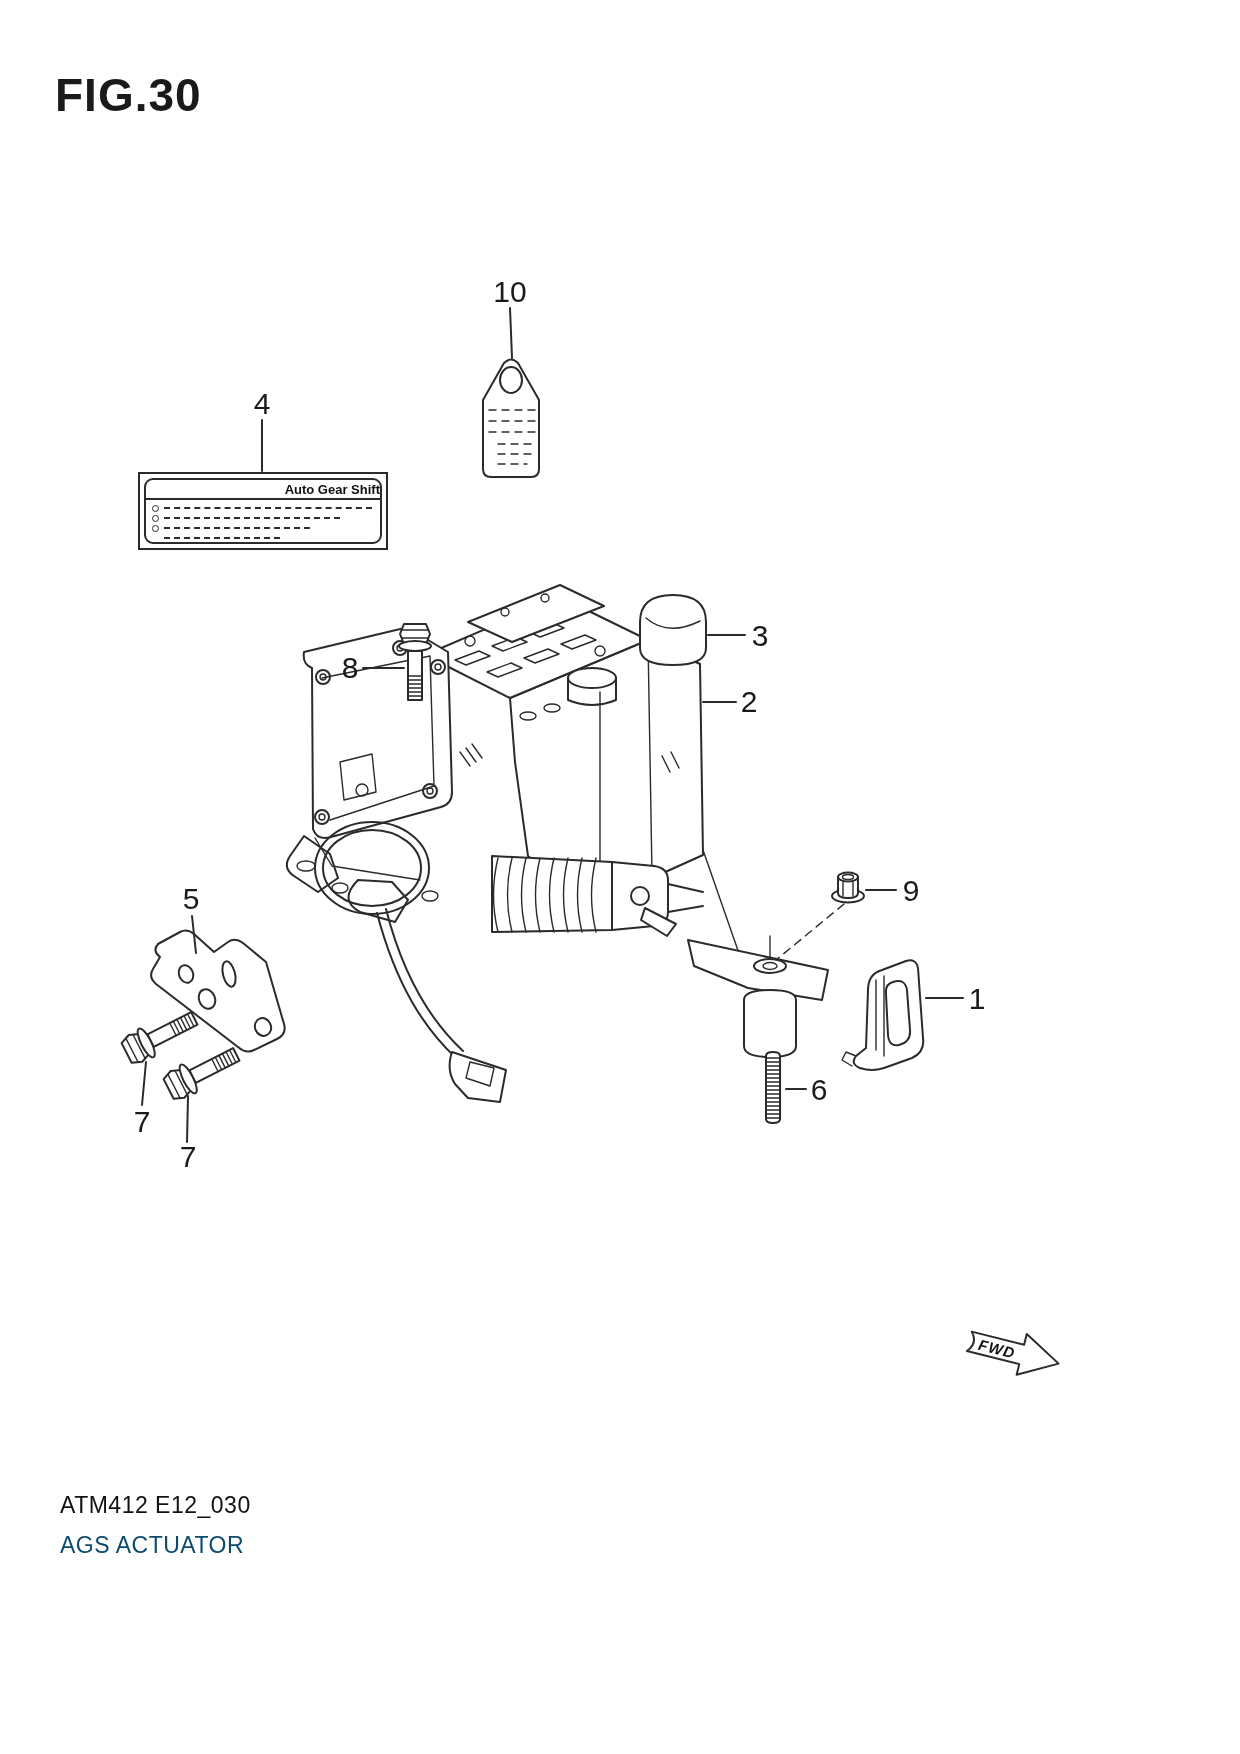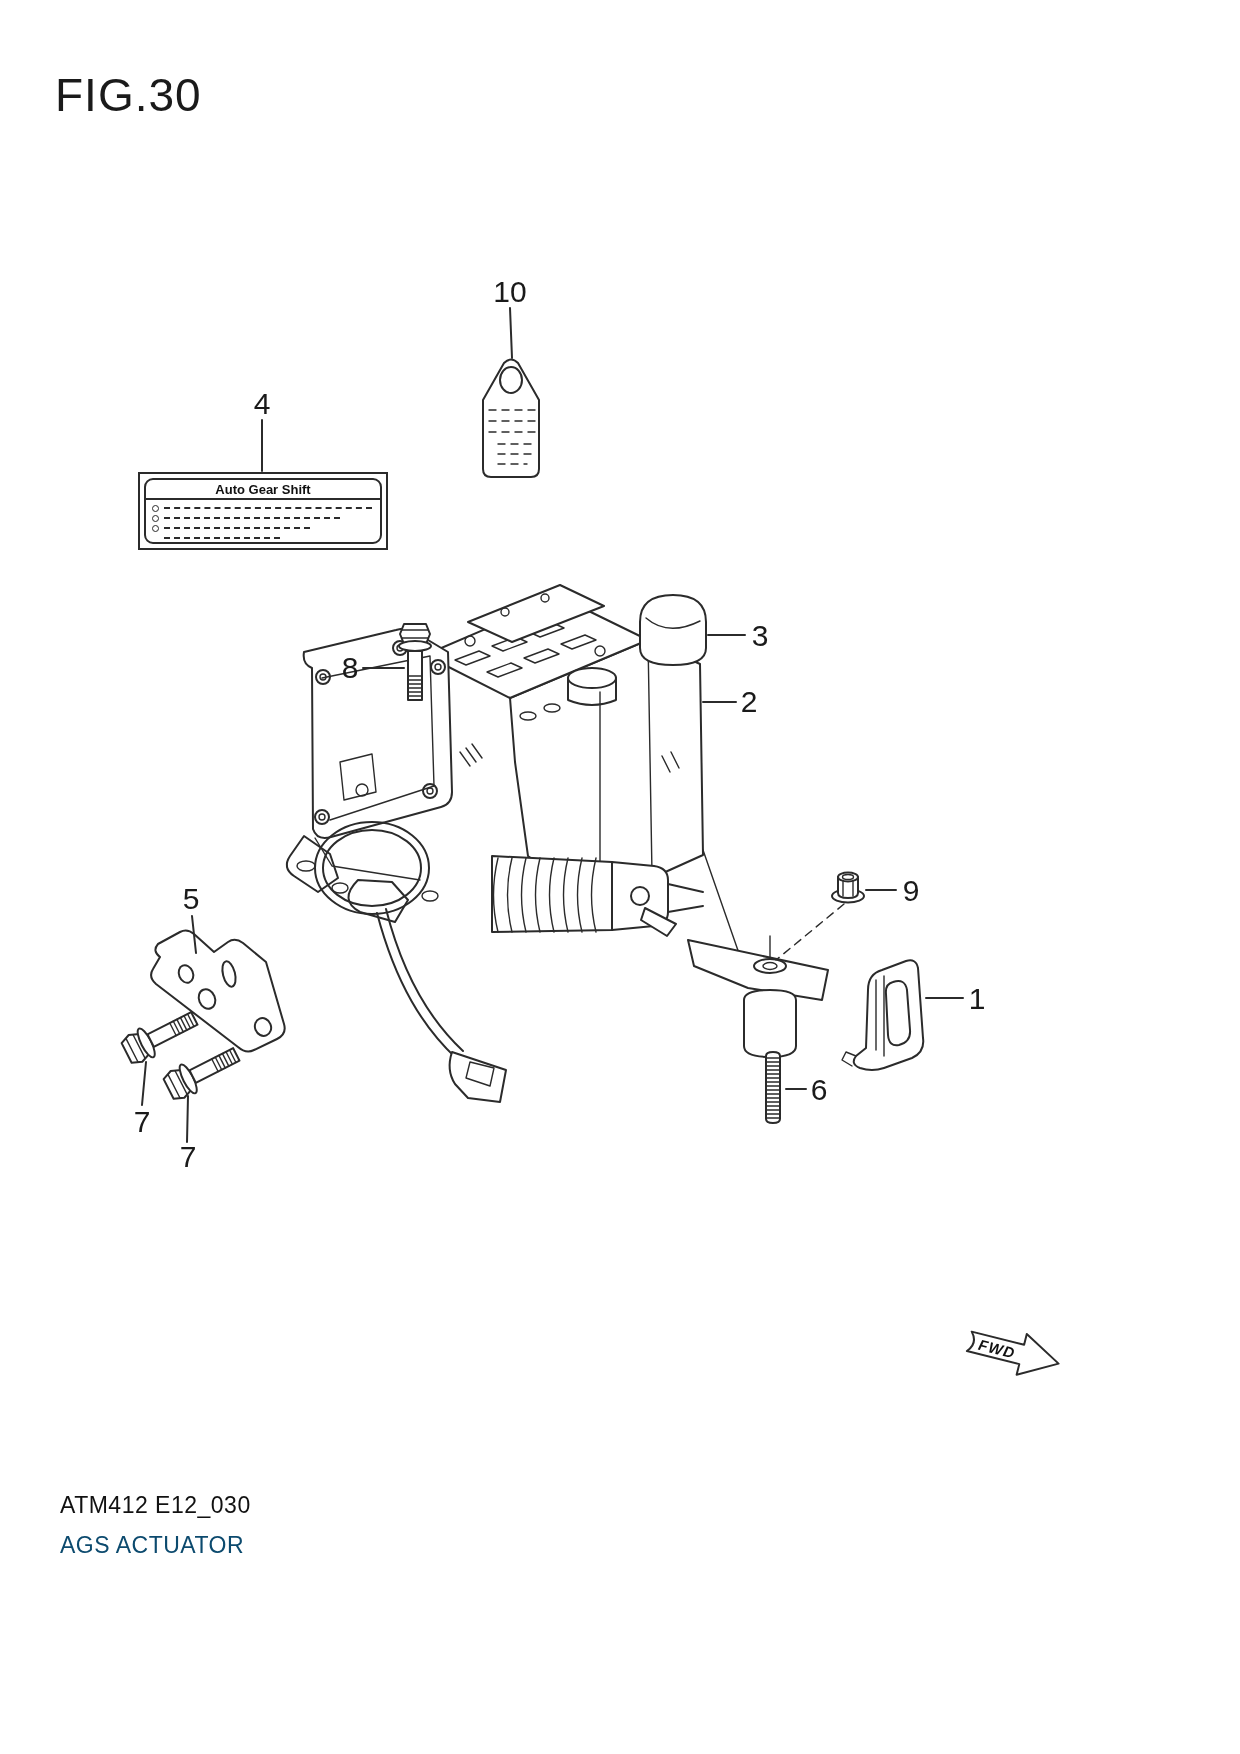--- a/index.html
+++ b/index.html
@@ -1,21 +1,21 @@
 <!DOCTYPE html>
 <html><head>
 <meta charset="utf-8">
 <style>
   html,body{margin:0;padding:0;background:#fff;}
   .page{
     position:relative;width:1240px;height:1754px;background:#fff;overflow:hidden;
     font-family:"Liberation Sans", sans-serif;color:#1a1a1a;
   }
   .fig-title{
-    position:absolute;left:55px;top:68px;font-size:46px;font-weight:400;
+    position:absolute;left:55px;top:68px;font-size:46px;font-weight:700;
     letter-spacing:1px;color:#1a1a1a;
   }
   .footer-code{
     position:absolute;left:60px;top:1492px;font-size:23px;letter-spacing:0.5px;color:#111;
   }
   .footer-name{
     position:absolute;left:60px;top:1532px;font-size:23px;letter-spacing:0.5px;color:#0c4a6e;
   }
   svg{position:absolute;left:0;top:0;}
   .ln{fill:none;stroke:#2b2b2b;stroke-width:2;stroke-linejoin:round;stroke-linecap:round;}
@@ -27,21 +27,21 @@
   
   .plate{
     position:absolute;left:138px;top:472px;width:250px;height:78px;
     border:2px solid #2b2b2b;background:#fff;box-sizing:border-box;
   }
   .plate-inner{
     position:absolute;left:4px;top:4px;right:4px;bottom:4px;
     border:2px solid #2b2b2b;border-radius:9px;overflow:hidden;
   }
   .plate-head{
-    font-size:13px;font-weight:bold;text-align:center;padding:2px 0 1px;
+    font-size:13px;font-weight:bold;text-align:right;padding:2px 0 1px;
     border-bottom:2px solid #2b2b2b;color:#111;
   }
   .plate-rows{padding:3px 6px 0 6px;}
   .prow{display:flex;align-items:center;gap:5px;height:10px;}
   .bullet{width:5px;height:5px;border:1.4px solid #2b2b2b;border-radius:50%;flex:none;}
   .dline{border-top:2.4px dashed #2b2b2b;height:0;flex:none;}
   .w1{width:208px;} .w2{width:176px;} .w3{width:146px;}
   .w4{width:116px;margin-left:12px;}
 </style>
 </head>

